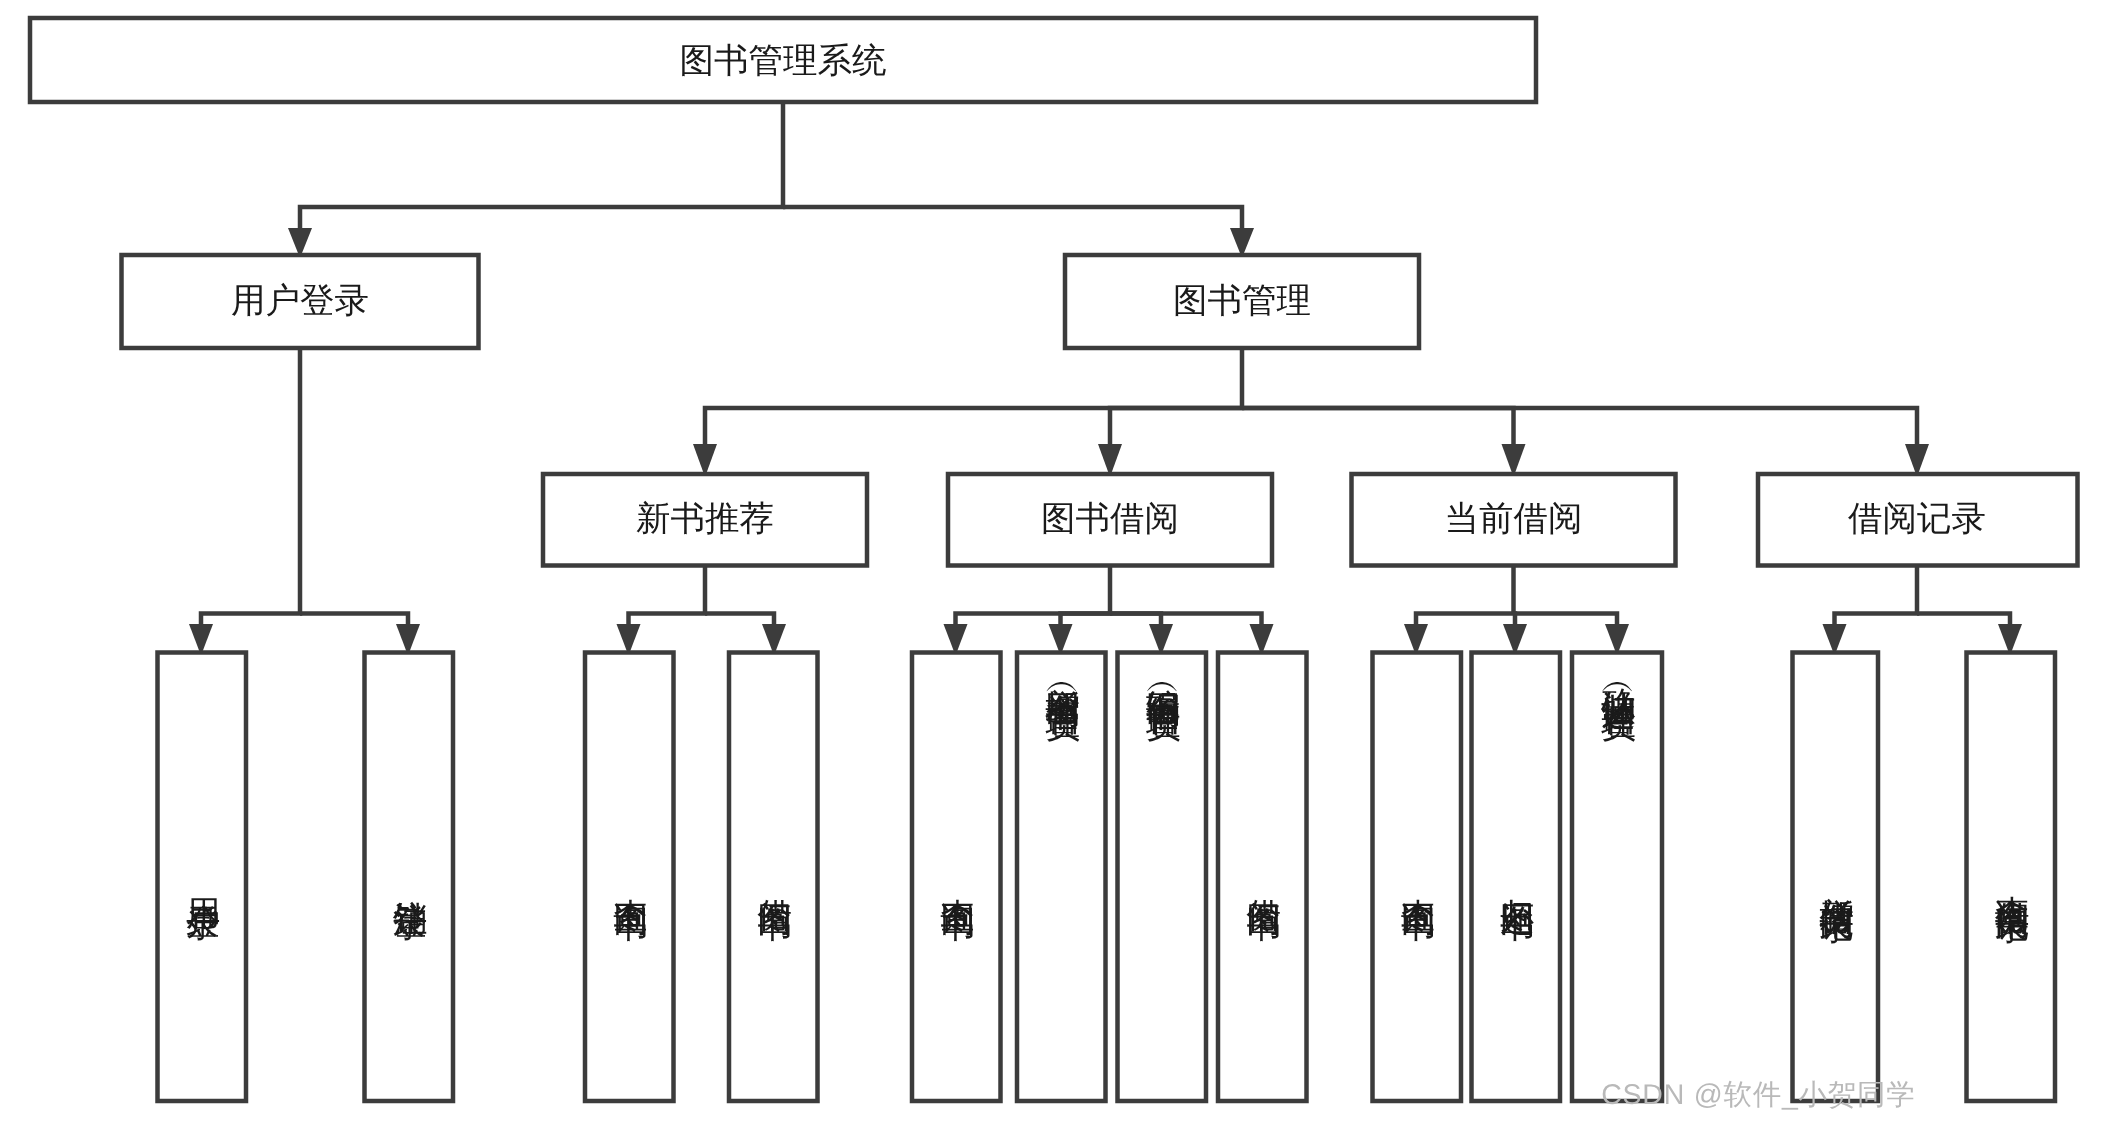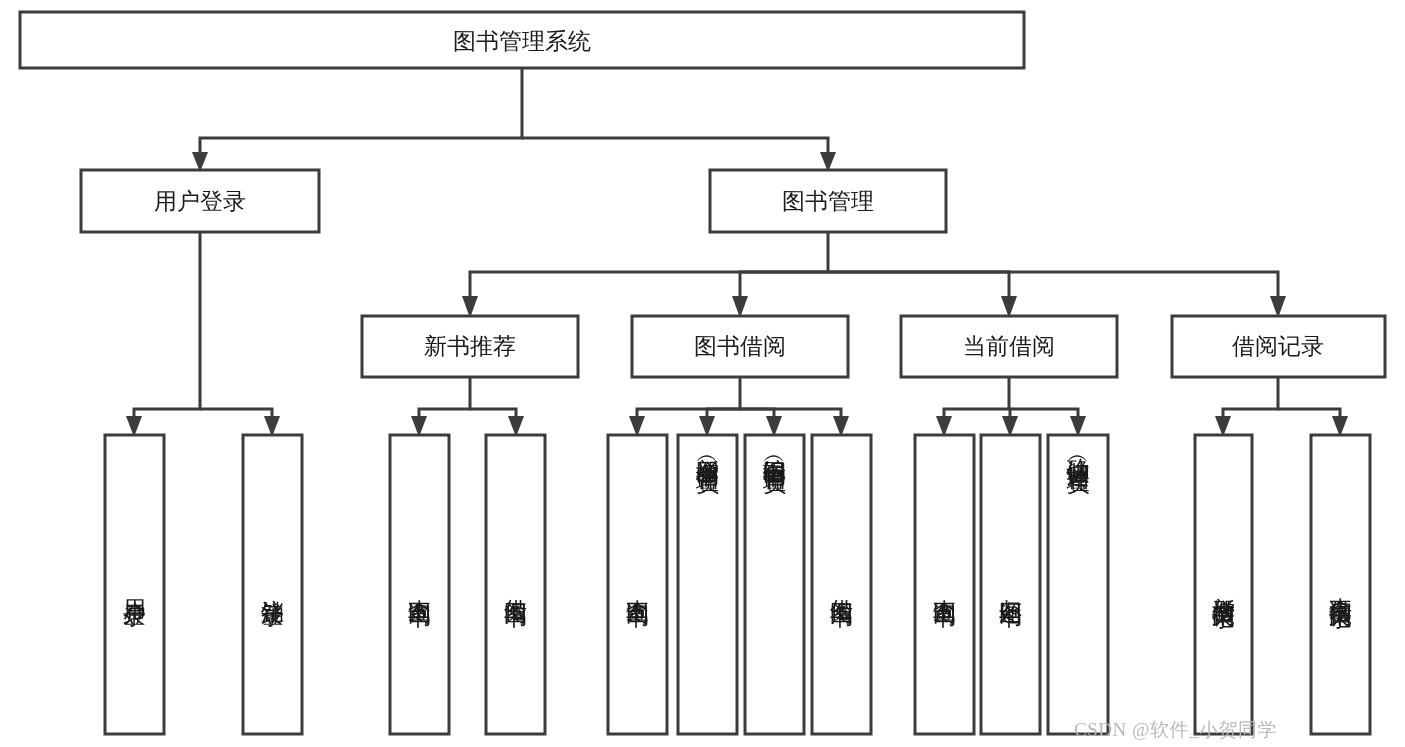--- a/index.html
+++ b/index.html
@@ -60,21 +60,21 @@
     position: absolute;
     display: flex;
     align-items: center;
     justify-content: center;
     pointer-events: none;
   }
   .watermark {
     position: absolute;
     right: 8px;
     bottom: 4px;
-    font-family: Liberation Serif, serif;
+    font-family: Liberation Sans, sans-serif;
     font-size: 19px;
     color: #b9b9b9;
     white-space: nowrap;
     letter-spacing: 0.5px;
   }
 </style>
 </head>
 <body>
 
 <div id="diagram-root">

